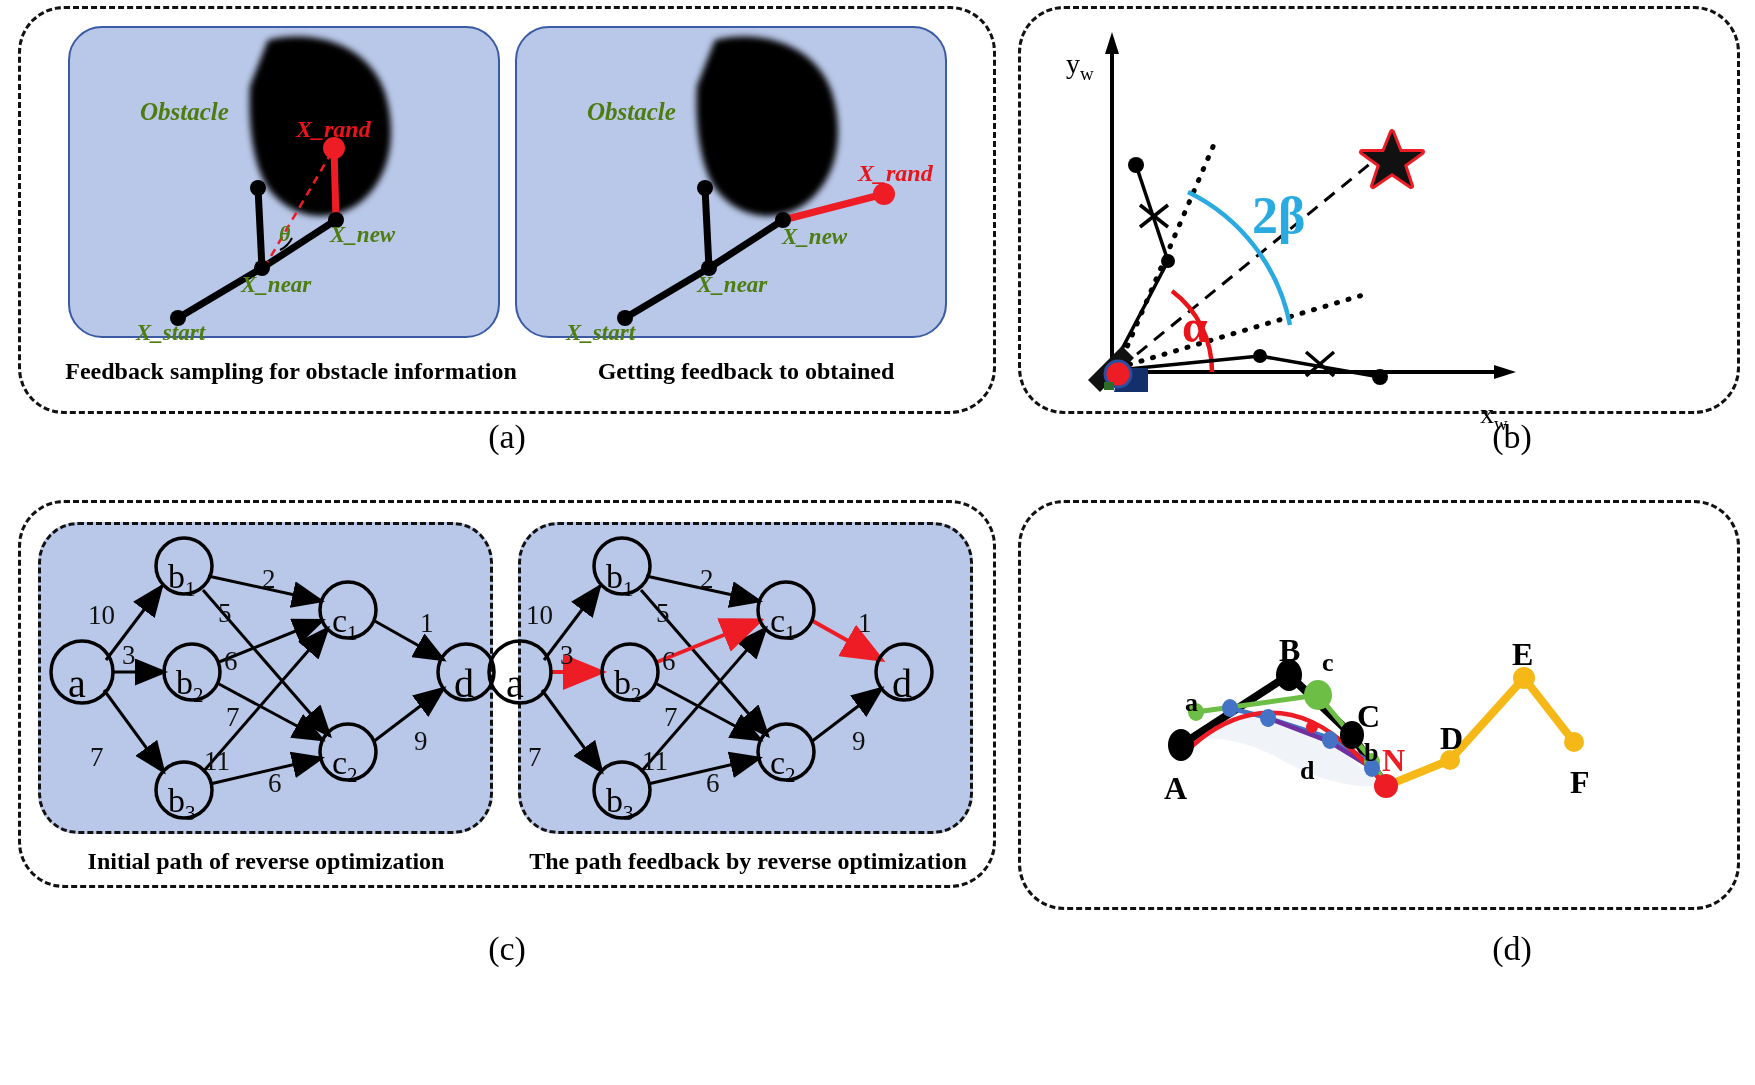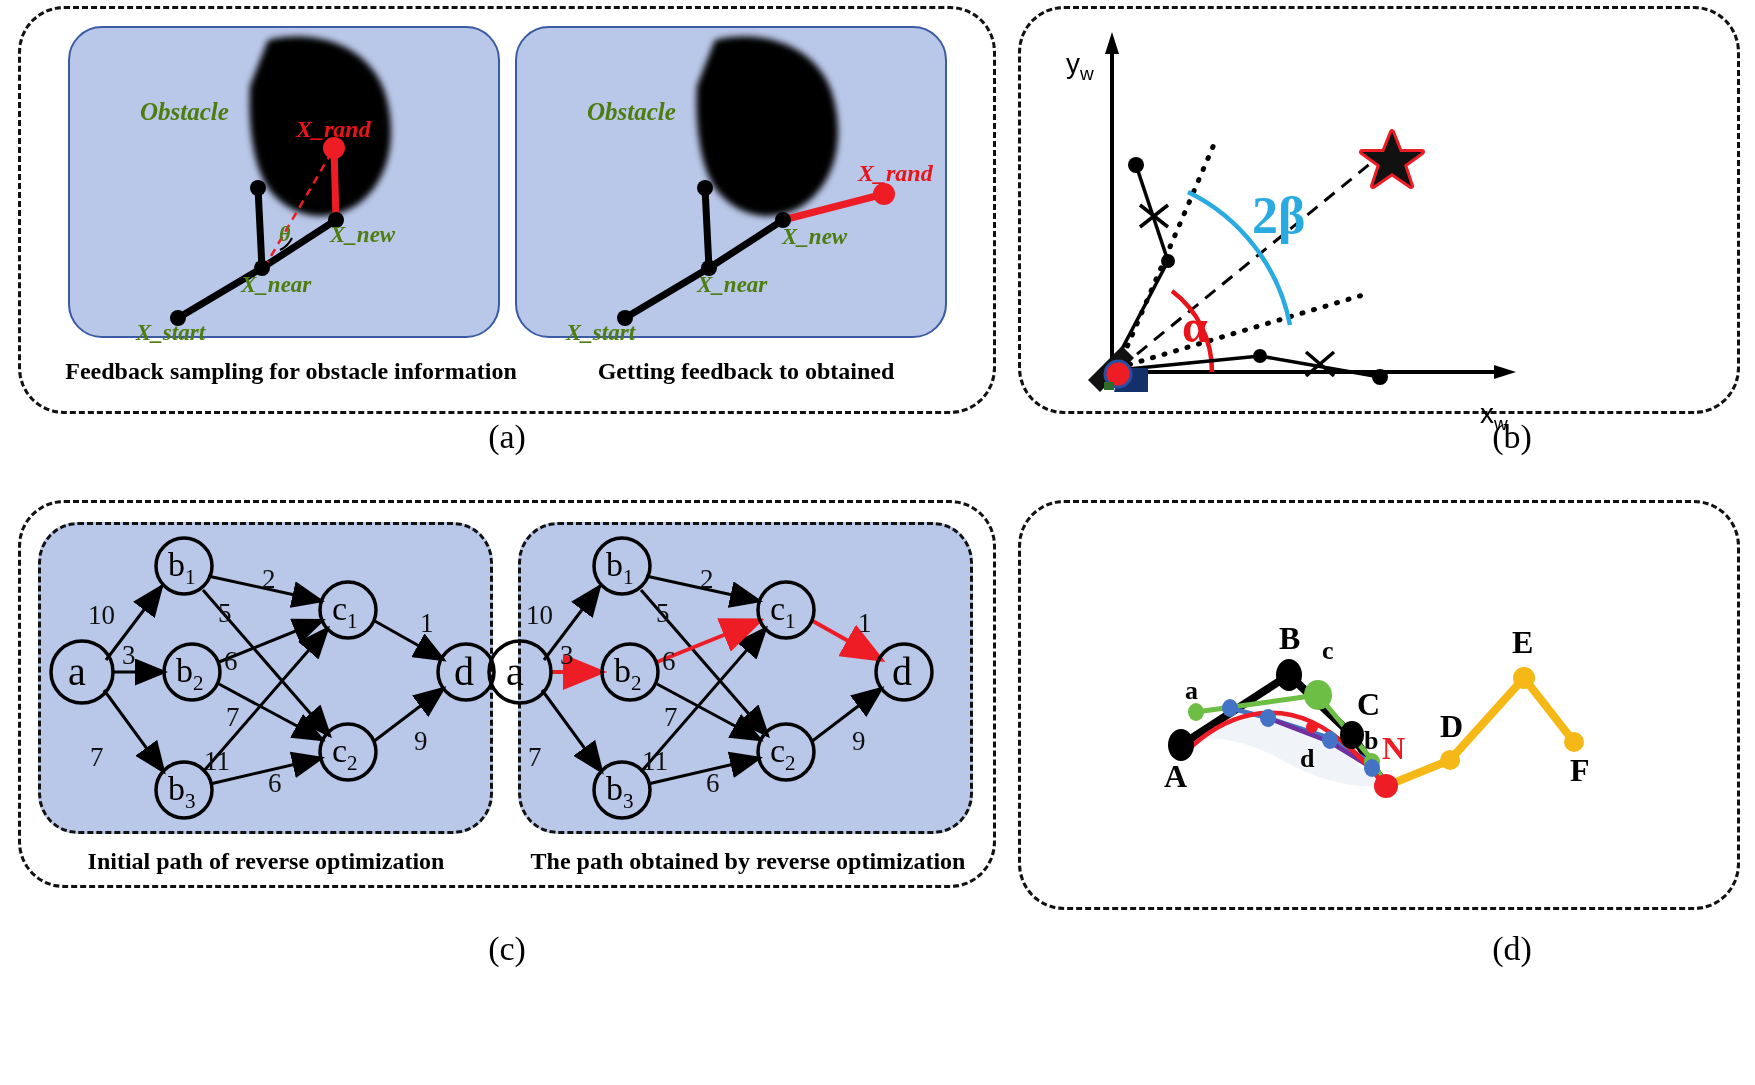--- a/index.html
+++ b/index.html
@@ -60,24 +60,25 @@
     color:#111;
     white-space:nowrap;
   }
   .nodelabel{
     position:absolute;
     font-family:"Liberation Serif",serif;
     font-size:34px;
     color:#000;
     white-space:nowrap;
     font-weight:normal;
+    margin-top:12px;
   }
   .axlabel{
     position:absolute;
-    font-family:Liberation Sans, sans-serif;
+    font-family:Liberation Serif, serif;
     font-size:28px;
     color:#000;
     white-space:nowrap;
   }
   .glyph{
     position:absolute;
     font-family:"Liberation Serif",serif;
     white-space:nowrap;
   }
   svg{position:absolute;left:0;top:0;overflow:visible;}
@@ -321,21 +322,21 @@
 <div class="wt" style="left:528px;top:742px;">7</div>
 <div class="wt" style="left:700px;top:564px;">2</div>
 <div class="wt" style="left:656px;top:598px;">5</div>
 <div class="wt" style="left:662px;top:646px;">6</div>
 <div class="wt" style="left:664px;top:702px;">7</div>
 <div class="wt" style="left:642px;top:746px;">11</div>
 <div class="wt" style="left:706px;top:768px;">6</div>
 <div class="wt" style="left:858px;top:608px;">1</div>
 <div class="wt" style="left:852px;top:726px;">9</div>
 
-<div class="cap" style="left:508px;top:848px;width:480px;">The path obtained by reverse optimization</div>
+<div class="cap" style="left:508px;top:848px;width:480px;">The path feedback by reverse optimization</div>
 
 <div class="sublabel" style="left:457px;top:930px;width:100px;">(c)</div>
 
 <div class="dashgroup" style="left:1018px;top:500px;width:722px;height:410px;"></div>
 
 <svg width="1755" height="1085">
 
   <path d="M 1182 742 C 1230 700 1290 700 1332 742 C 1352 760 1368 775 1385 785
            C 1362 790 1320 782 1282 760 C 1240 736 1206 736 1182 742 Z" fill="#eef2f7" opacity="0.9"></path>
 

